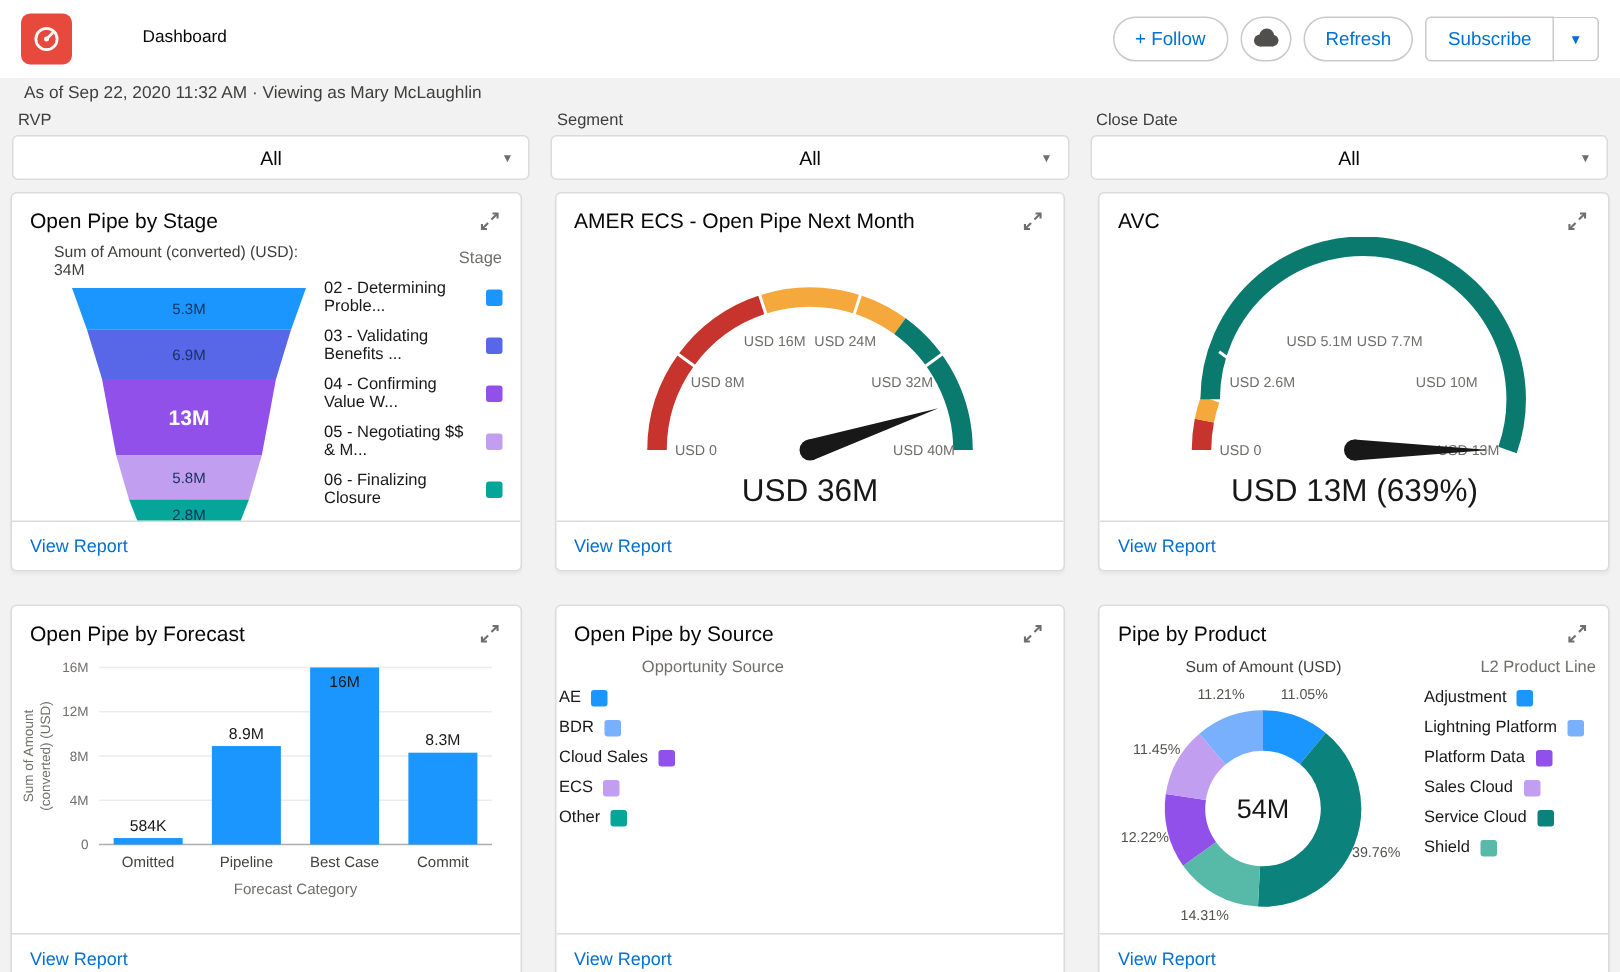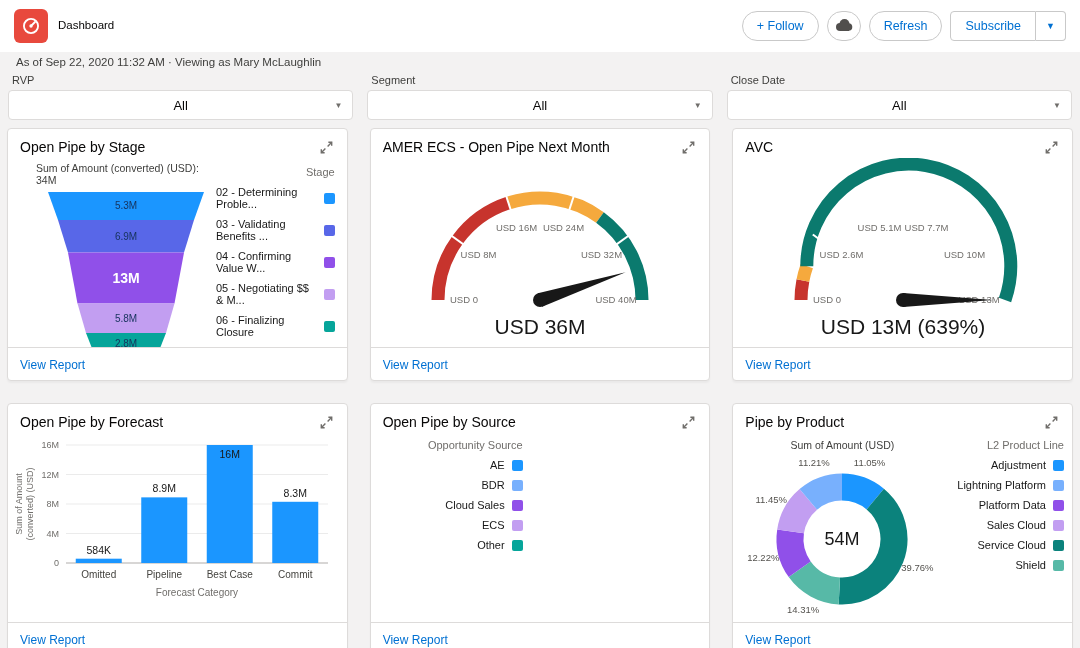--- a/index.html
+++ b/index.html
@@ -15,21 +15,21 @@
   
   .header {
     height:52px; background:#ffffff; display:flex; align-items:center;
     justify-content:space-between; padding:0 14px; flex:0 0 auto;
   }
   .header-left { display:flex; align-items:center; gap:10px; }
   .brand-icon {
     width:34px; height:34px; border-radius:6px; background:#e8493d;
     display:flex; align-items:center; justify-content:center; flex:0 0 auto;
   }
-  .title-block { display:flex; flex-direction:column; line-height:1.15; }
+  .title-block { display:flex; flex-direction:column; line-height:1.15;margin-left:37px; }
   .app-label { font-size:11.5px; color:#080707; }
   .page-title { font-size:16px; font-weight:700; color:#080707; }
   .header-actions { display:flex; align-items:center; gap:8px; }
   .btn {
     height:30px; padding:0 14px; background:#fff; border:1px solid #c9c9c9;
     border-radius:15px; color:#0070d2; font-size:12.5px; cursor:pointer;
     display:flex; align-items:center; gap:4px; font-family:inherit;
   }
   .btn-icononly { width:34px; padding:0; justify-content:center; }
   .btn-group { display:flex; }
@@ -65,21 +65,21 @@
   .card-footer { border-top:1px solid #dddbda; padding:7px 12px; flex:0 0 auto; }
   .view-report { color:#0070d2; font-size:12px; text-decoration:none; cursor:pointer; }
 
   
   .funnel-body { display:flex; padding:2px 12px 0 28px; height:100%; }
   .funnel-left { flex:1; }
   .funnel-sub { font-size:10.5px; color:#3e3e3c; margin:2px 0 4px 0; }
   .legend { width:170px; padding-top:6px; }
   .legend.narrow { width:150px; }
   .legend-title { font-size:11px; color:#706e6b; text-align:right; margin-bottom:4px; }
-  .legend-item { display:flex; justify-content:flex-end; align-items:center; gap:7px; margin:8px 0; font-size:11px; color:#181818; }
+  .legend-item { display:flex; justify-content:flex-start; align-items:center; gap:7px; margin:8px 0; font-size:11px; color:#181818; }
   .legend-chip { width:11px; height:11px; border-radius:2px; flex:0 0 auto; }
   .gauge-body { text-align:center; }
   .gauge-body svg, .bar-body svg { display:block; margin:0 auto; }
   .donut-body { display:flex; padding:0 8px 0 2px; height:100%; }
   .donut-left { width:220px; }
   .chart-measure { font-size:10.5px; color:#3e3e3c; text-align:center; margin:6px 0 0; }
 </style>
 </head>
 <body>
 

